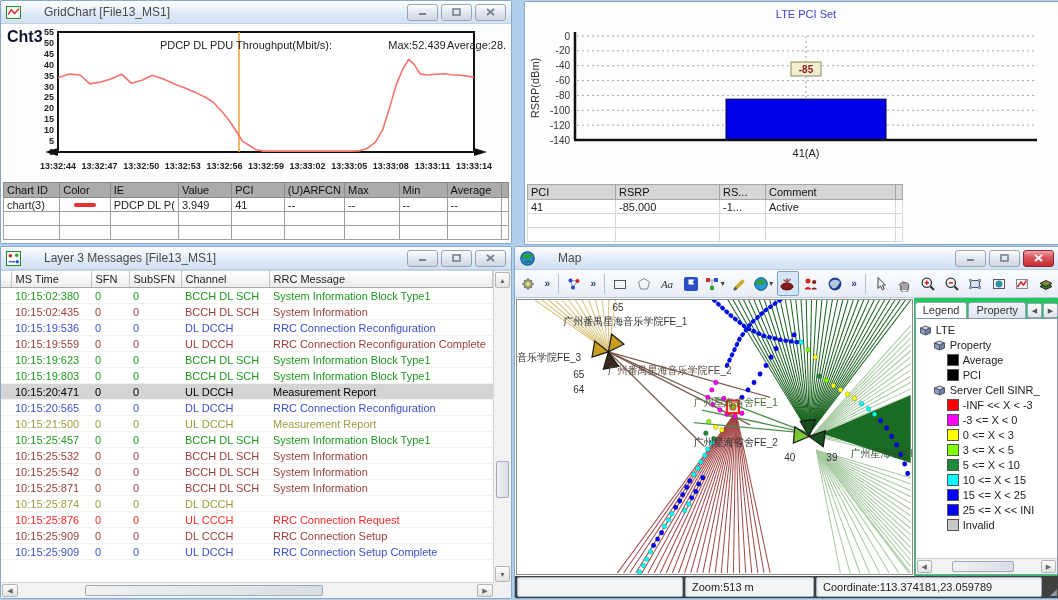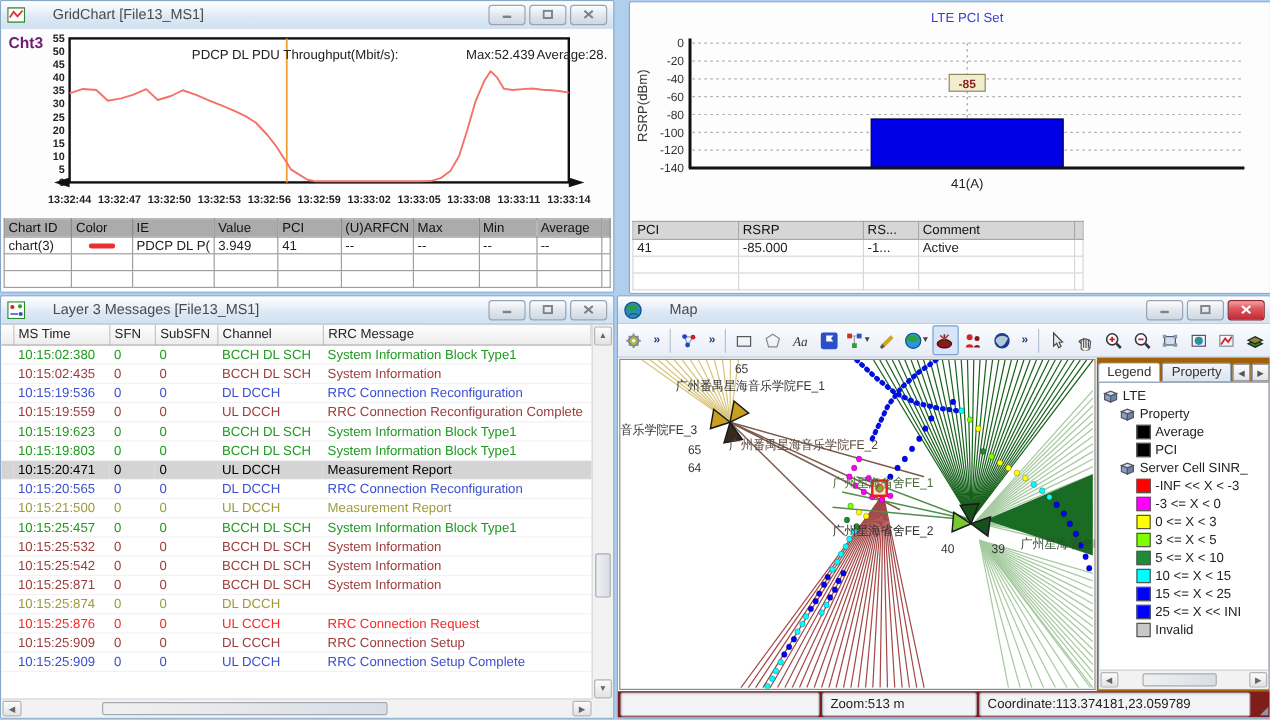--- a/index.html
+++ b/index.html
@@ -15,21 +15,21 @@
   .winbtns{display:flex;gap:3px}
   .winbtn{width:29px;height:15px;border:1px solid #98a4b4;border-radius:3px;
           background:linear-gradient(#fcfdfe,#e4e9f0 45%,#cfd7e2);
           display:flex;align-items:center;justify-content:center;color:#707a88;font-size:9px;line-height:1}
   .winbtn.red{background:linear-gradient(#f2a2a6,#de5860 40%,#c22b35);border-color:#8a2a30;color:#fff}
   .winbtn svg{display:block}
 
   
   #win-gridchart{left:0;top:1;width:510px;height:242px}
   .gc-body{position:relative;flex:1;background:#fdfdfe}
-  .cht-label{position:absolute;left:6px;top:4px;color:#701a75;font-weight:bold;font-size:13px}
+  .cht-label{position:absolute;left:6px;top:4px;color:#0f172a;font-weight:bold;font-size:16px}
   #gc-svg{position:absolute;left:0;top:2px}
   .data-table{position:absolute;left:2px;right:2px;border-collapse:collapse;table-layout:fixed;
               font-size:11px;background:#fff}
   .data-table th{background:#ababab;color:#111;font-weight:normal;text-align:left;
                  padding:0 3px;border:1px solid #8a8a8a;height:14px;overflow:hidden;white-space:nowrap}
   .data-table td{border:1px solid #9f9f9f;padding:0 3px;height:13px;overflow:hidden;white-space:nowrap}
   #gc-table{bottom:3px}
   .swatch{width:22px;height:4px;background:#e83030;border-radius:2px;margin:0 auto}
 
   
@@ -62,34 +62,34 @@
                background:linear-gradient(#fbfcfe,#e7edf6);border-bottom:1px solid #b8c8da}
   .tbtn{width:23px;height:23px;border:1px solid transparent;border-radius:2px;
         display:flex;align-items:center;justify-content:center}
   .tbtn.chev{width:13px;color:#23407c;font-weight:bold;font-size:10px}
   .tbtn.active{border-color:#7aa2cc;background:#d6e6f6}
   .tbtn .caret{font-size:7px;color:#444;margin-left:-1px}
   .tsep{width:1px;height:20px;background:#b6c2d0;margin:0 3px}
   .map-mid{flex:1;display:flex;min-height:0}
   .map-canvas{flex:1;position:relative;background:#fff;border:1px solid #8a8a8a;margin:1px}
   .map-canvas svg{position:absolute;left:0;top:0;width:100%;height:100%}
-  .legend-panel{flex:0 0 140px;display:flex;flex-direction:column;background:#a16207;padding:1px}
+  .legend-panel{flex:0 0 140px;display:flex;flex-direction:column;background:#22c55e;padding:1px}
   .leg-tabs{height:19px;display:flex;align-items:flex-end;gap:1px;font-size:11px}
   .leg-tab{padding:1px 7px 2px;border:1px solid #98a8bc;border-bottom:none;border-radius:3px 3px 0 0;
            background:linear-gradient(#f2f5fa,#dde4ee);color:#333}
   .leg-tab.on{background:#fff;position:relative;top:1px;padding-bottom:3px}
   .leg-spin{margin-left:auto;display:flex;gap:1px}
   .leg-spin span{width:13px;height:13px;border:1px solid #98a8bc;border-radius:2px;font-size:7px;color:#555;
                  background:linear-gradient(#fcfcfc,#e0e4ea);display:flex;align-items:center;justify-content:center}
   .leg-box{flex:1;background:#fff;border:1px solid #8898ac;position:relative;overflow:hidden}
   .leg-tree{padding:3px 0 0 3px}
   .leg-row{display:flex;align-items:center;gap:4px;height:15px;white-space:nowrap;font-size:11px;color:#222}
   .leg-sw{width:10px;height:10px;border:1px solid #555;flex:0 0 10px}
   .leg-hscroll{position:absolute;left:0;right:0;bottom:0;height:15px;background:#f2f2f2;border-top:1px solid #d0d0d0}
-  .map-status{flex:0 0 20px;display:flex;gap:2px;align-items:stretch;background:#7f1d1d;padding:1px 2px;font-size:11px}
+  .map-status{flex:0 0 20px;display:flex;gap:2px;align-items:stretch;background:#404040;padding:1px 2px;font-size:11px}
   .stat-cell{border:1px solid #aab4c0;border-radius:2px;background:#f2f4f6;display:flex;align-items:center;
              padding:0 6px;color:#222;white-space:nowrap;box-shadow:inset 1px 1px 2px rgba(0,0,0,.08)}
   .grip{width:13px;display:flex;align-items:flex-end;justify-content:flex-end;color:#8a98a8;font-size:9px}
 </style>
 </head>
 <body>
 
 <section class="window" id="win-gridchart">
   <div class="titlebar">
     <svg class="ticon" viewBox="0 0 14 14">

